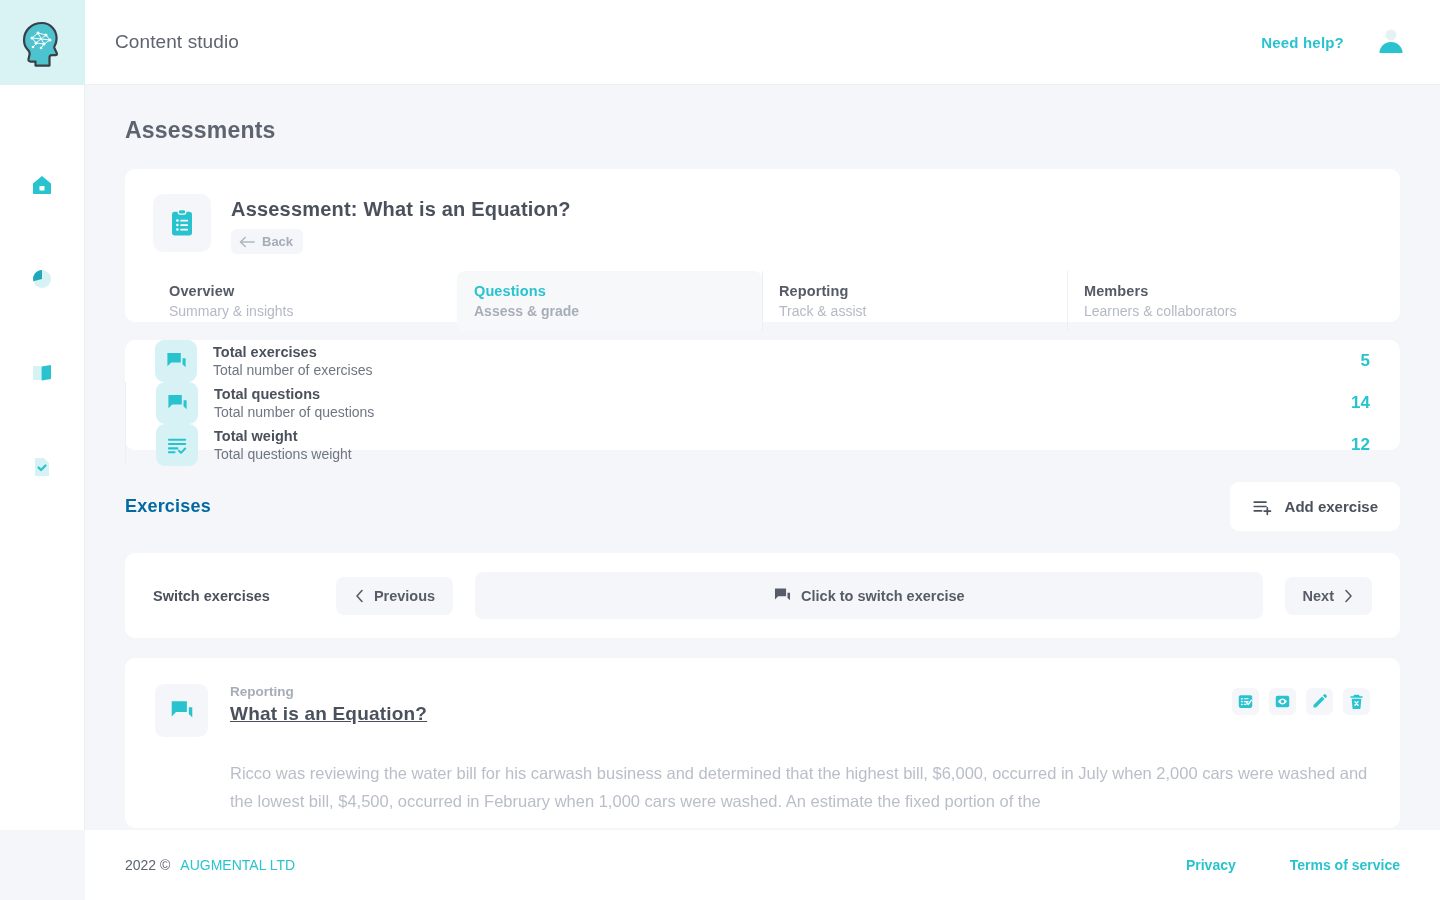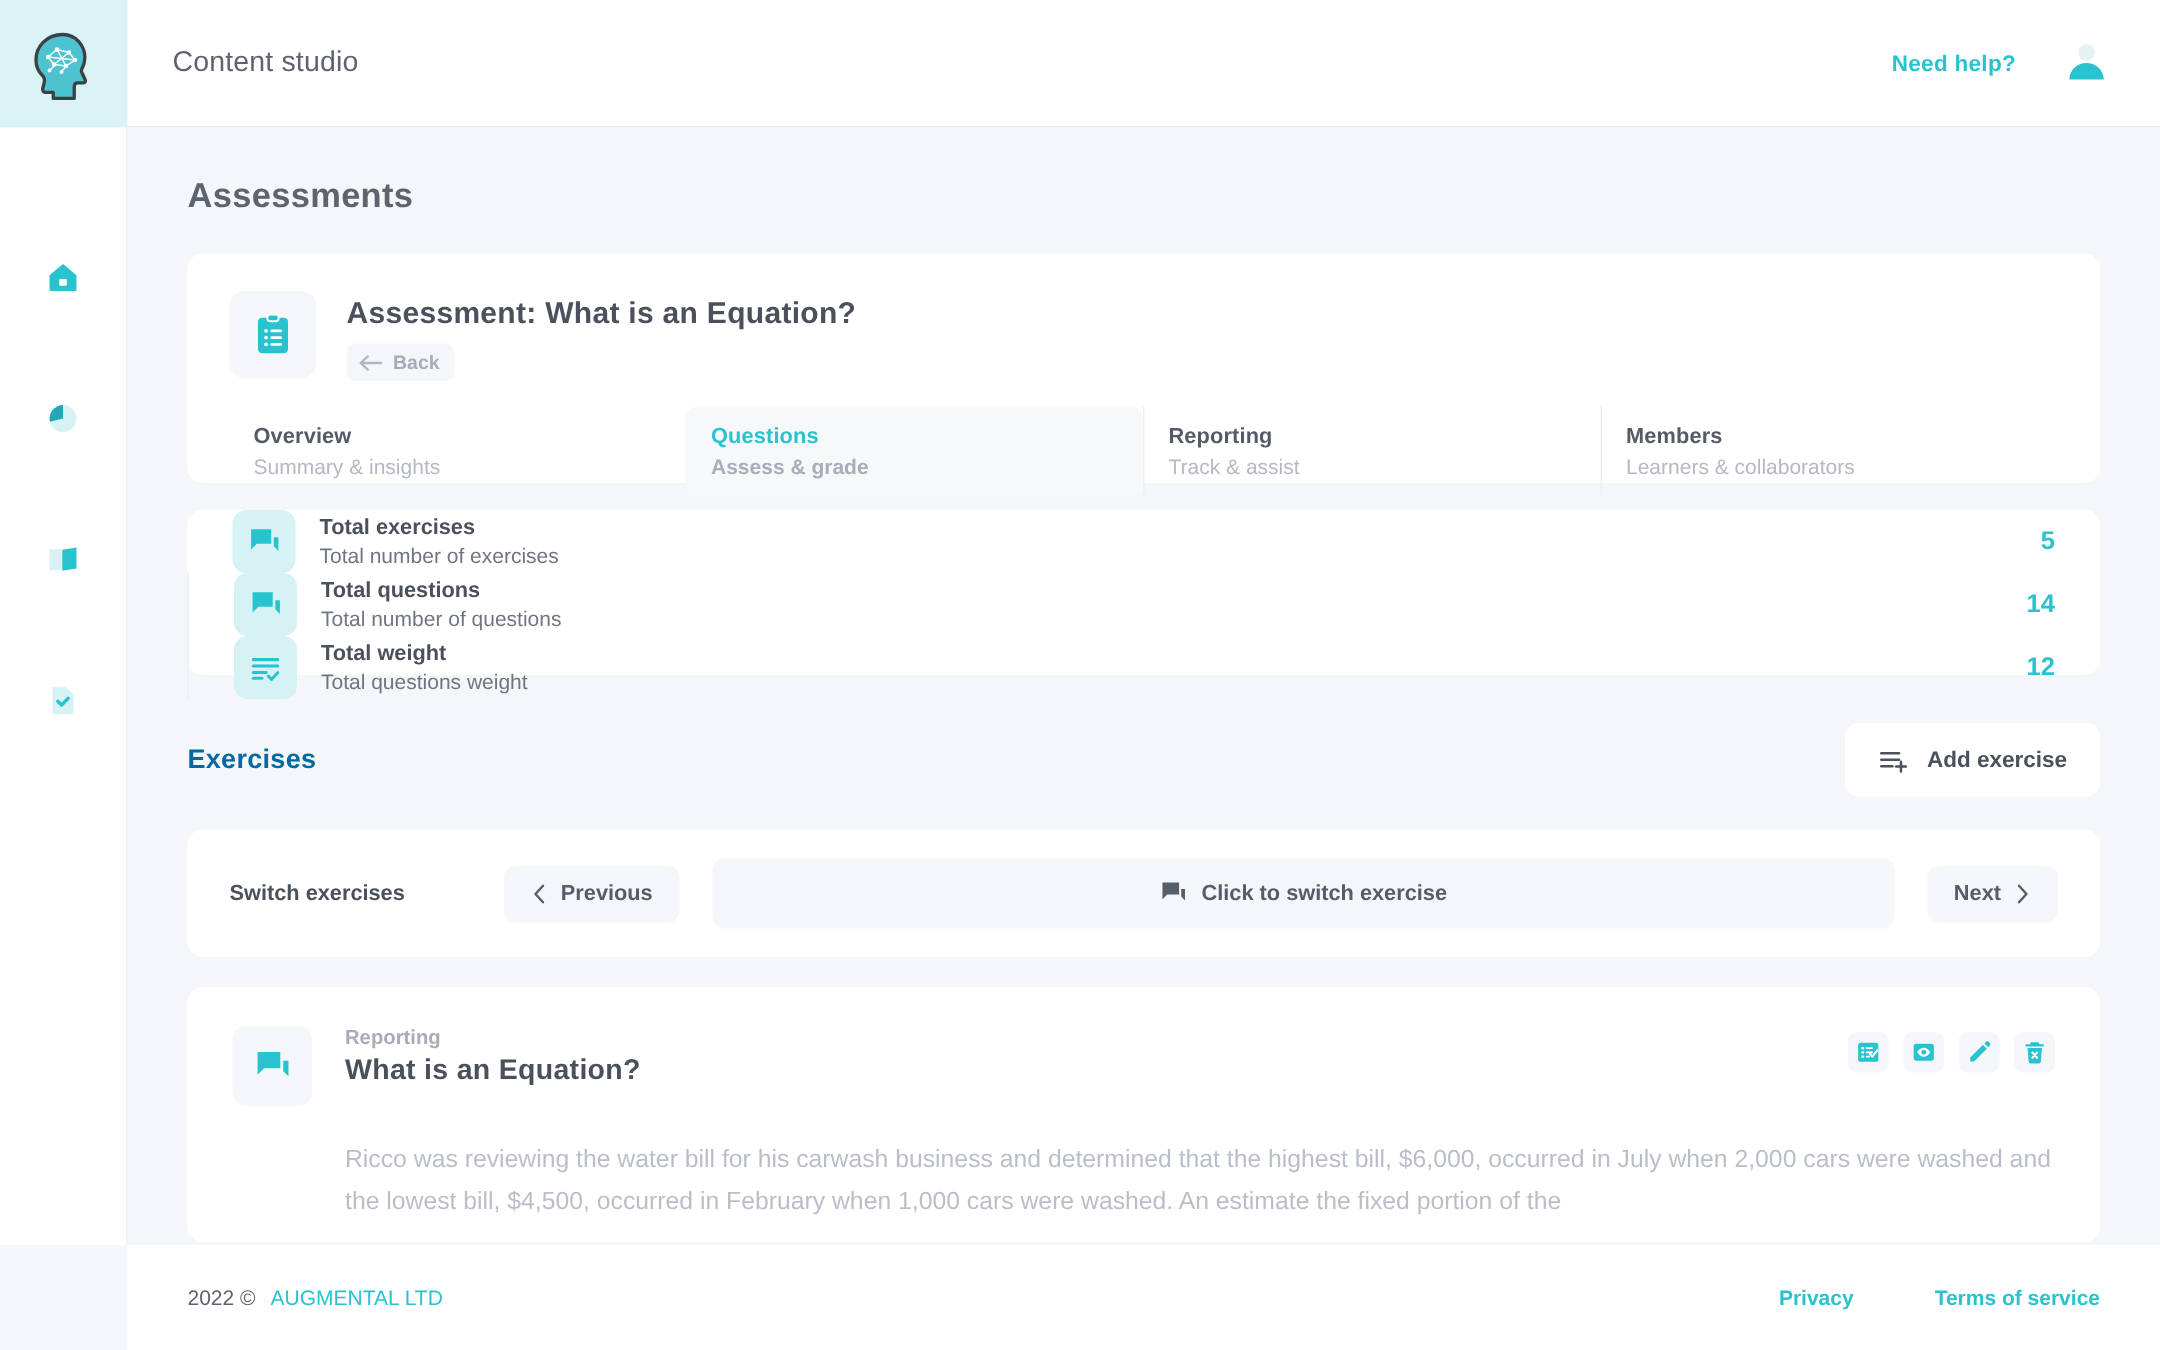--- a/index.html
+++ b/index.html
@@ -78,21 +78,21 @@
   .switch-label { font-size:14.5px; font-weight:bold; color:#4b515c; margin-right:44px;}
   .pill { background:#f4f6f9; border-radius:8px; height:38px; display:flex; align-items:center; justify-content:center;
           gap:9px; font-size:14.5px; font-weight:bold; color:#565c68; cursor:pointer; padding:0 18px;}
   .pill.wide { flex:1; height:47px; }
 
   
   .exercise { margin-top:20px; padding:26px 30px 0 30px; height:170px; position:relative; overflow:hidden;}
   .ex-row { display:flex; align-items:flex-start; gap:22px;}
   .ex-icon { width:53px; height:53px; border-radius:9px; background:#f4f6f9; display:flex; align-items:center; justify-content:center; flex:none;}
   .ex-kicker { font-size:13.5px; font-weight:bold; color:#a6acb8;}
-  .ex-name { font-size:19px; font-weight:bold; color:#4b515c; margin-top:4px; letter-spacing:.2px;}
+  .ex-name { font-size:19px; font-weight:bold; color:#4b515c; margin-top:4px; letter-spacing:.2px;text-decoration:underline;}
   .ex-actions { margin-left:auto; display:flex; gap:10px; margin-top:4px;}
   .act { width:27px; height:27px; border-radius:6px; background:#f4f6f9; display:flex; align-items:center; justify-content:center; cursor:pointer;}
   .ex-body { margin-top:22px; margin-left:75px; font-size:16.5px; line-height:1.72; color:#b9bec8; }
 
   
   .footer { position:absolute; left:85px; top:830px; width:1355px; height:70px; background:#fff;
             display:flex; align-items:center; padding:0 40px;}
   .copy { font-size:14px; color:#5d6470;}
   .brand { font-size:14px; font-weight:normal; color:#29c3cf; margin-left:10px; cursor:pointer;}
   .f-links { margin-left:auto; display:flex; gap:54px;}

